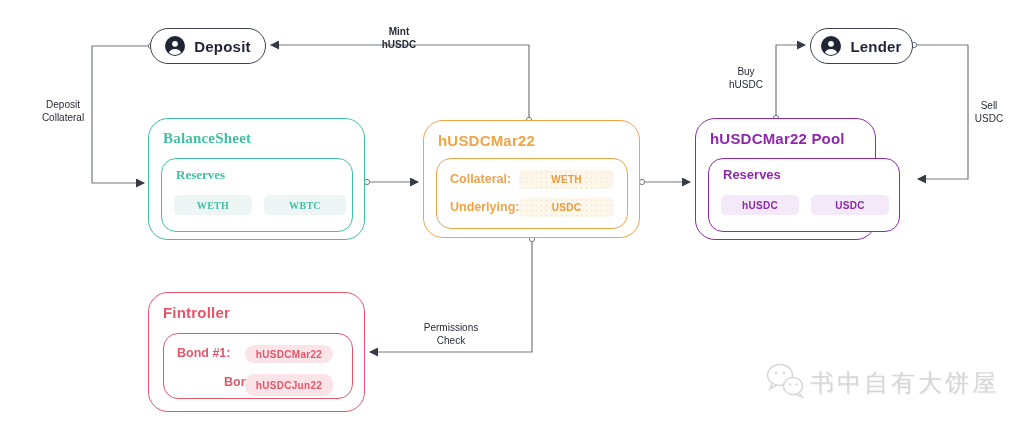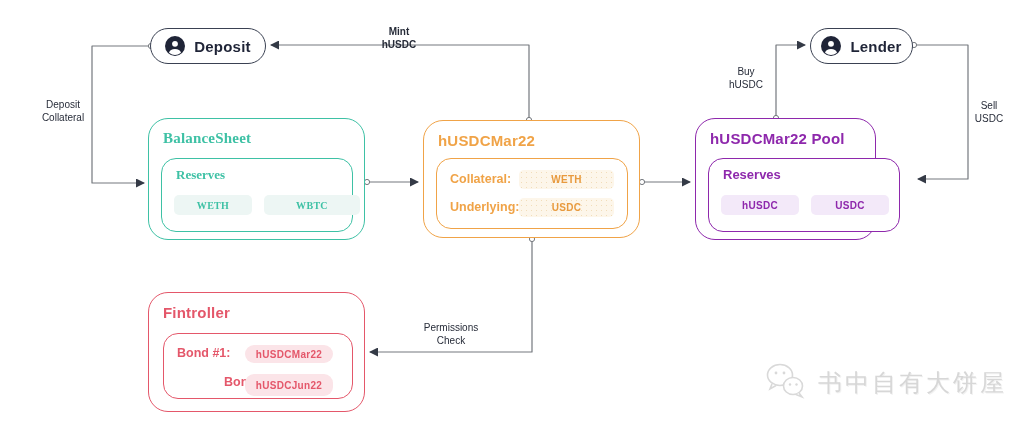--- a/index.html
+++ b/index.html
@@ -51,21 +51,21 @@
   
   .purple-border{border-color:#8e28ac;}
   .purple-text{color:#8e28ac;}
   .purple-pill{background:#f3e9f9;color:#8e28ac;}
   
   .red-border{border-color:#e4576a;}
   .red-text{color:#e4576a;}
   .red-pill{background:#fbe4e8;color:#e4576a;border-radius:9px;}
 
   
-  .watermark{position:absolute;left:764px;top:360px;display:flex;align-items:center;gap:10px;}
+  .watermark{position:absolute;left:764px;top:360px;display:flex;align-items:center;gap:2px;}
   .watermark-text{
     font-size:24px;color:#d7d7d7;letter-spacing:3px;font-weight:500;
     text-shadow:1px 1px 0 #f2f2f2;
   }
 </style>
 </head>
 <body>
 
 <div class="canvas">
 
@@ -132,21 +132,21 @@
       </svg>
     </span>
     <span class="actor-label">Lender</span>
   </div>
 
   <div class="box teal-border" style="left:148px;top:118px;width:217px;height:122px;">
     <div class="box-title teal-text">BalanceSheet</div>
     <div class="inner teal-border" style="left:12px;top:39px;width:192px;height:74px;">
       <div class="section-title teal-text">Reserves</div>
       <span class="pill teal-pill" style="left:12px;top:36px;width:78px;">WETH</span>
-      <span class="pill teal-pill" style="left:102px;top:36px;width:96px;">WBTC</span>
+      <span class="pill teal-pill" style="left:102px;top:36px;width:82px;">WBTC</span>
     </div>
   </div>
 
   <div class="box orange-border" style="left:423px;top:120px;width:217px;height:118px;">
     <div class="box-title orange-text">hUSDCMar22</div>
     <div class="inner orange-border" style="left:12px;top:37px;width:192px;height:71px;">
       <span class="row-label orange-text" style="left:13px;top:13px;">Collateral:</span>
       <span class="pill orange-pill" style="left:82px;top:11px;width:95px;height:19px;">WETH</span>
       <span class="row-label orange-text" style="left:13px;top:41px;">Underlying:</span>
       <span class="pill orange-pill" style="left:82px;top:39px;width:95px;height:19px;">USDC</span>

